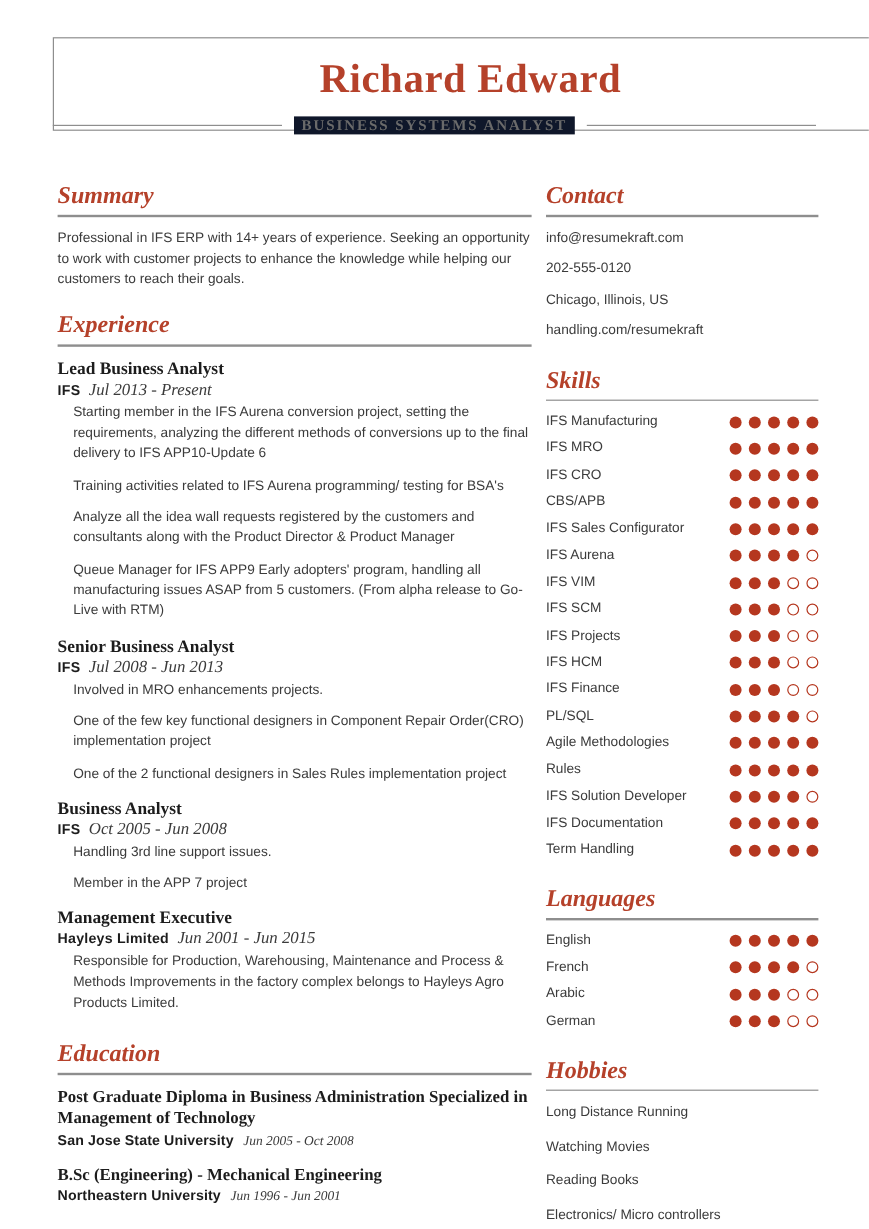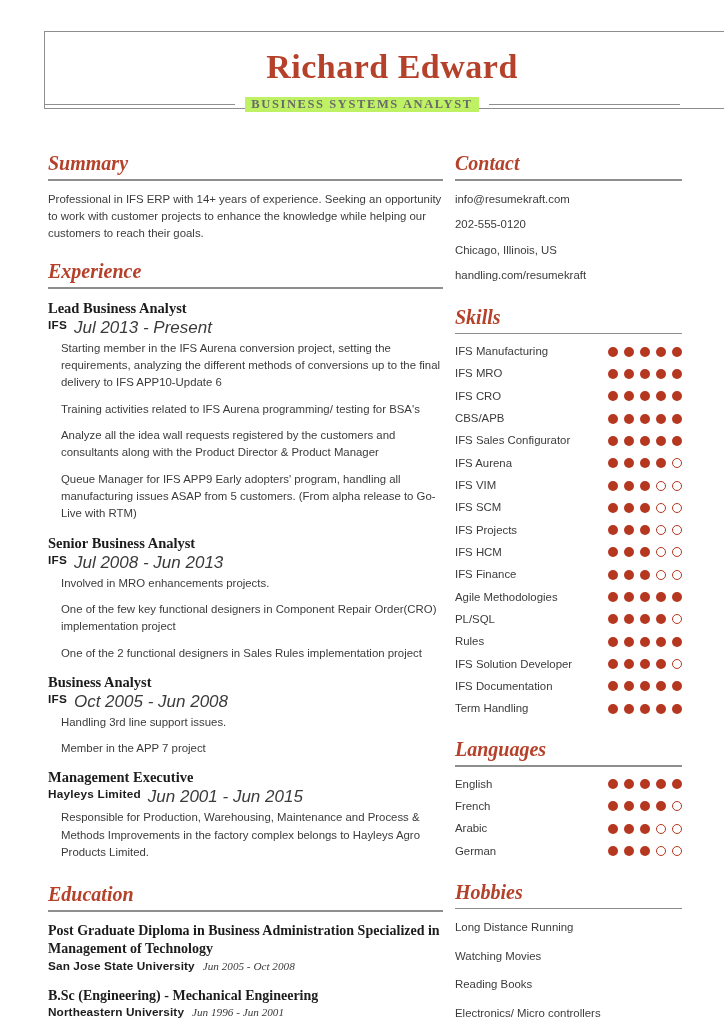--- a/index.html
+++ b/index.html
@@ -50,21 +50,21 @@
     background:#8e8e8e;
     flex:1 1 auto;
   }
   .subtitle {
     font-family:"Liberation Serif", serif;
     font-weight:bold;
     font-size:12.5px;
     letter-spacing:1.6px;
     color:#6a6a6a;
     white-space:nowrap;
-    background:#bef264;
+    background:#0f172a;
     padding:0 6px;
   }
 
   
   .columns {
     position:absolute;
     left:0; top:152px;
     width:724px;
     display:flex;
   }
@@ -116,23 +116,23 @@
     margin-bottom:1px;
   }
   .job-company {
     font-family:"Liberation Sans", sans-serif;
     font-weight:bold;
     font-size:11.8px;
     color:#1c1c1c;
     letter-spacing:0.2px;
   }
   .job-dates {
-    font-family:Liberation Sans, sans-serif;
+    font-family:Liberation Serif, serif;
     font-style:italic;
-    font-size:17px;
+    font-size:14px;
     color:#3b3b3b;
   }
   .bullets { margin-top:2px;margin-left:13px; }
 
   
   .edu { margin-bottom:14px; }
   .edu-degree {
     font-family:"Liberation Serif", serif;
     font-weight:bold;
     font-size:14px;
@@ -422,37 +422,37 @@
             <div class="rated-label">IFS Finance</div>
             <div class="dots">
               <span class="dot"></span>
               <span class="dot"></span>
               <span class="dot"></span>
               <span class="dot off"></span>
               <span class="dot off"></span>
             </div>
           </div>
           <div class="rated-row">
+            <div class="rated-label">PL/SQL</div>
+            <div class="dots">
+              <span class="dot"></span>
+              <span class="dot"></span>
+              <span class="dot"></span>
+              <span class="dot"></span>
+              <span class="dot off"></span>
+            </div>
+          </div>
+          <div class="rated-row">
             <div class="rated-label">Agile Methodologies</div>
             <div class="dots">
               <span class="dot"></span>
               <span class="dot"></span>
               <span class="dot"></span>
               <span class="dot"></span>
               <span class="dot"></span>
-            </div>
-          </div>
-          <div class="rated-row">
-            <div class="rated-label">PL/SQL</div>
-            <div class="dots">
-              <span class="dot"></span>
-              <span class="dot"></span>
-              <span class="dot"></span>
-              <span class="dot"></span>
-              <span class="dot off"></span>
             </div>
           </div>
           <div class="rated-row">
             <div class="rated-label">Rules</div>
             <div class="dots">
               <span class="dot"></span>
               <span class="dot"></span>
               <span class="dot"></span>
               <span class="dot"></span>
               <span class="dot"></span>

